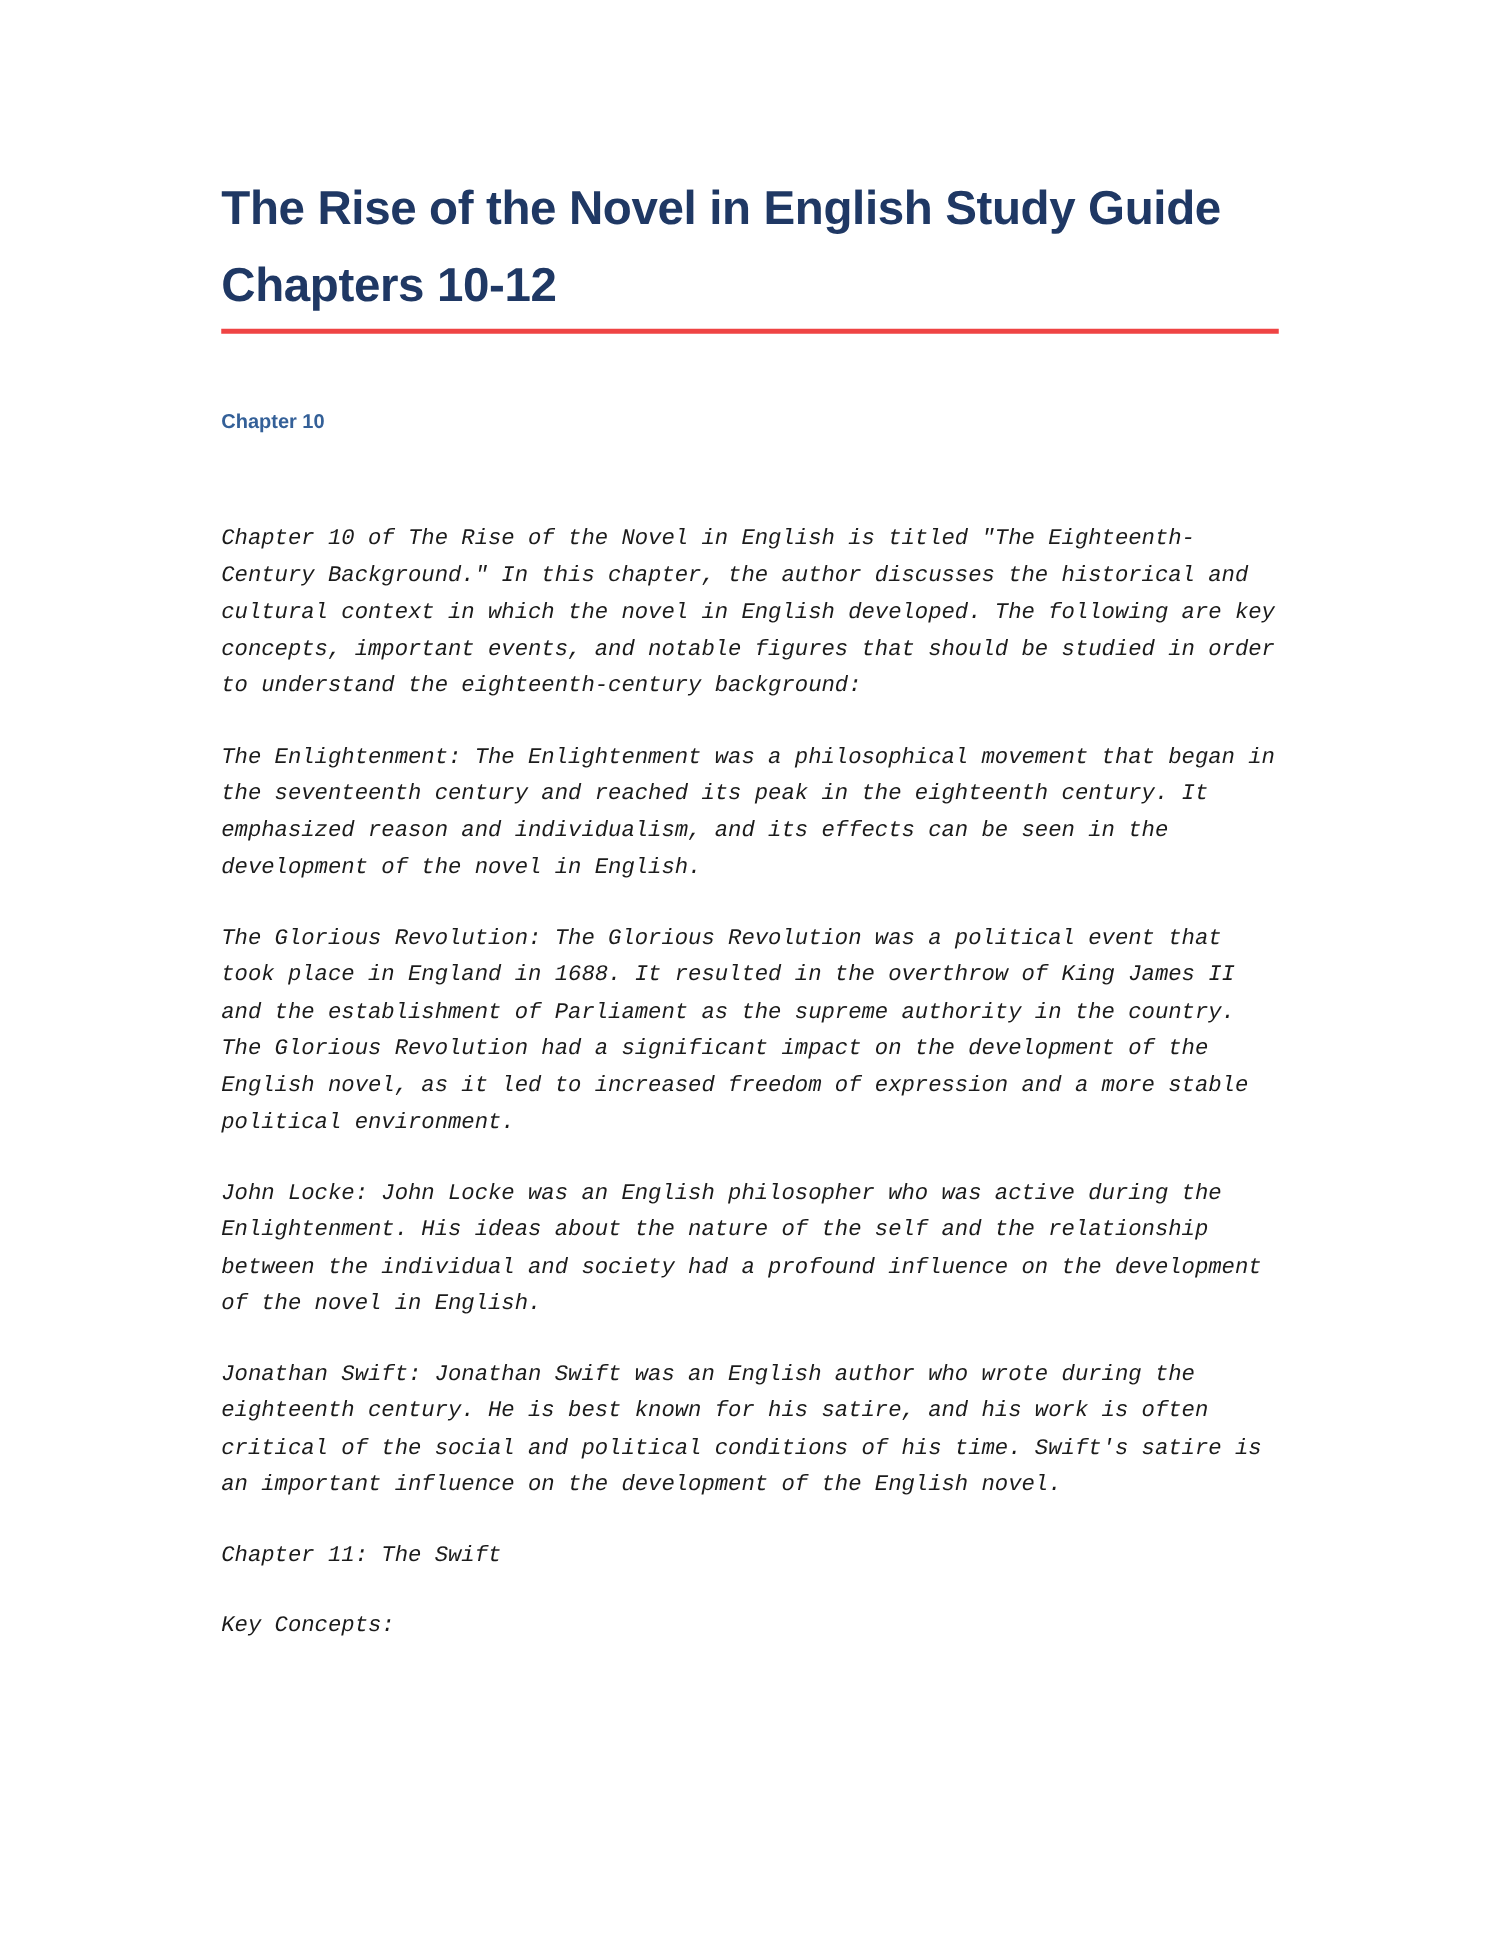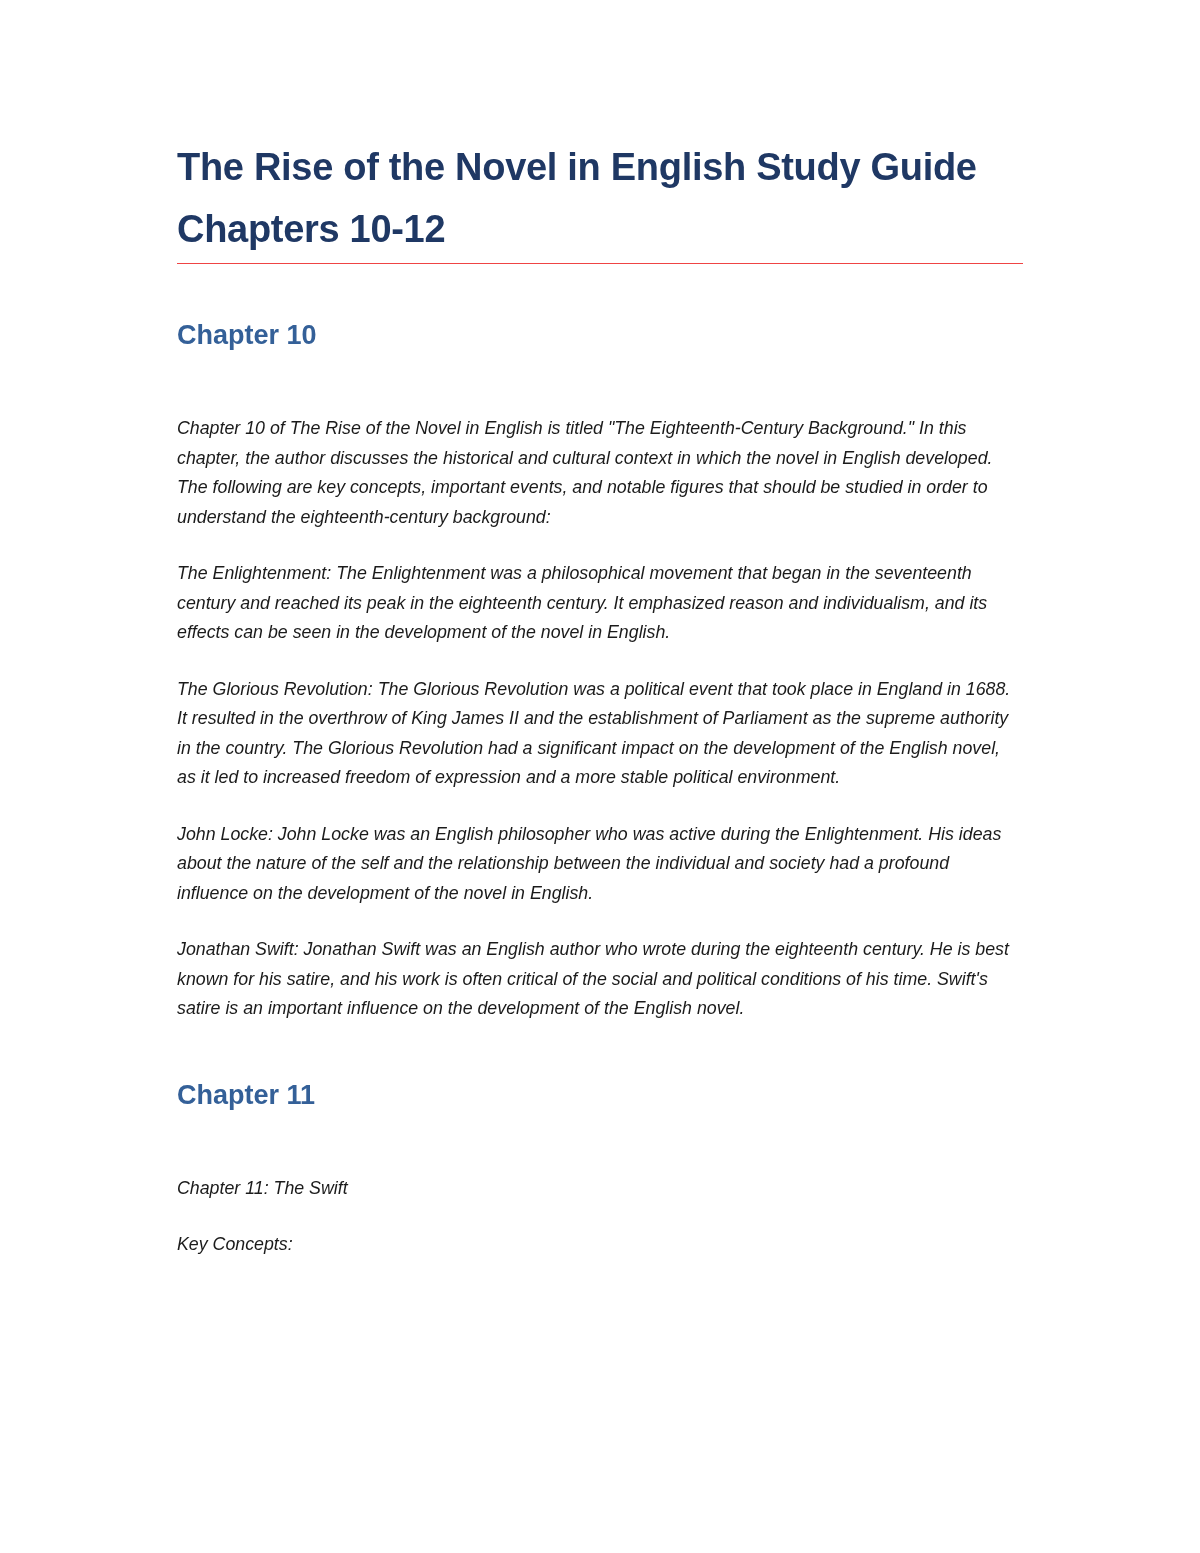--- a/index.html
+++ b/index.html
@@ -21,33 +21,33 @@
   }
   .doc-title {
     margin: 0;
     padding-bottom: 3px;
     font-family: "Liberation Sans", sans-serif;
     font-weight: 700;
     font-size: 38px;
     line-height: 62px;
     letter-spacing: -0.3px;
     color: #1F3864;
-    border-bottom: 1px solid #ef4444;
+    border-bottom: 4px solid #ef4444;
   }
   .section-heading {
     margin: 56px 0 64px 0;
     font-family: "Liberation Sans", sans-serif;
     font-weight: 700;
-    font-size: 27px;
+    font-size: 16px;
     line-height: 30px;
     color: #346098;
   }
   .body-para {
     margin: 0 0 27px 0;
-    font-family: Liberation Sans, sans-serif;
+    font-family: Liberation Mono, monospace;
     font-style: italic;
     font-size: 17.8px;
     line-height: 29.5px;
     color: #1B1B1B;
   }
 </style>
 </head>
 <body>
 
 <div class="page">
@@ -63,21 +63,20 @@
       <p class="body-para">The Enlightenment: The Enlightenment was a philosophical movement that began in the seventeenth century and reached its peak in the eighteenth century. It emphasized reason and individualism, and its effects can be seen in the development of the novel in English.</p>
 
       <p class="body-para">The Glorious Revolution: The Glorious Revolution was a political event that took place in England in 1688. It resulted in the overthrow of King James II and the establishment of Parliament as the supreme authority in the country. The Glorious Revolution had a significant impact on the development of the English novel, as it led to increased freedom of expression and a more stable political environment.</p>
 
       <p class="body-para">John Locke: John Locke was an English philosopher who was active during the Enlightenment. His ideas about the nature of the self and the relationship between the individual and society had a profound influence on the development of the novel in English.</p>
 
       <p class="body-para">Jonathan Swift: Jonathan Swift was an English author who wrote during the eighteenth century. He is best known for his satire, and his work is often critical of the social and political conditions of his time. Swift's satire is an important influence on the development of the English novel.</p>
     </div>
 
     <div>
-      <h2 class="section-heading">Chapter 11</h2>
 
       <p class="body-para">Chapter 11: The Swift</p>
 
       <p class="body-para">Key Concepts:</p>
 
     </div>
 
   </div>
 </div>
 

